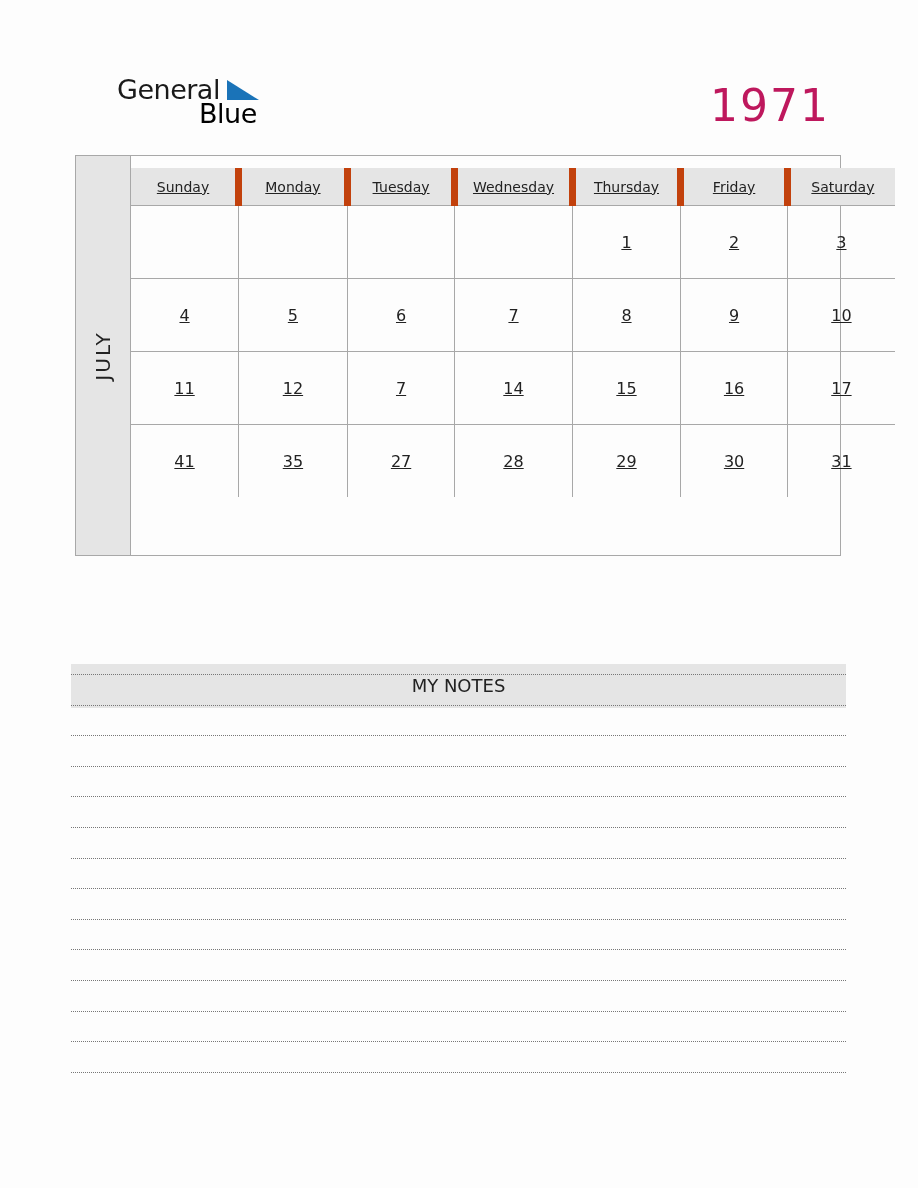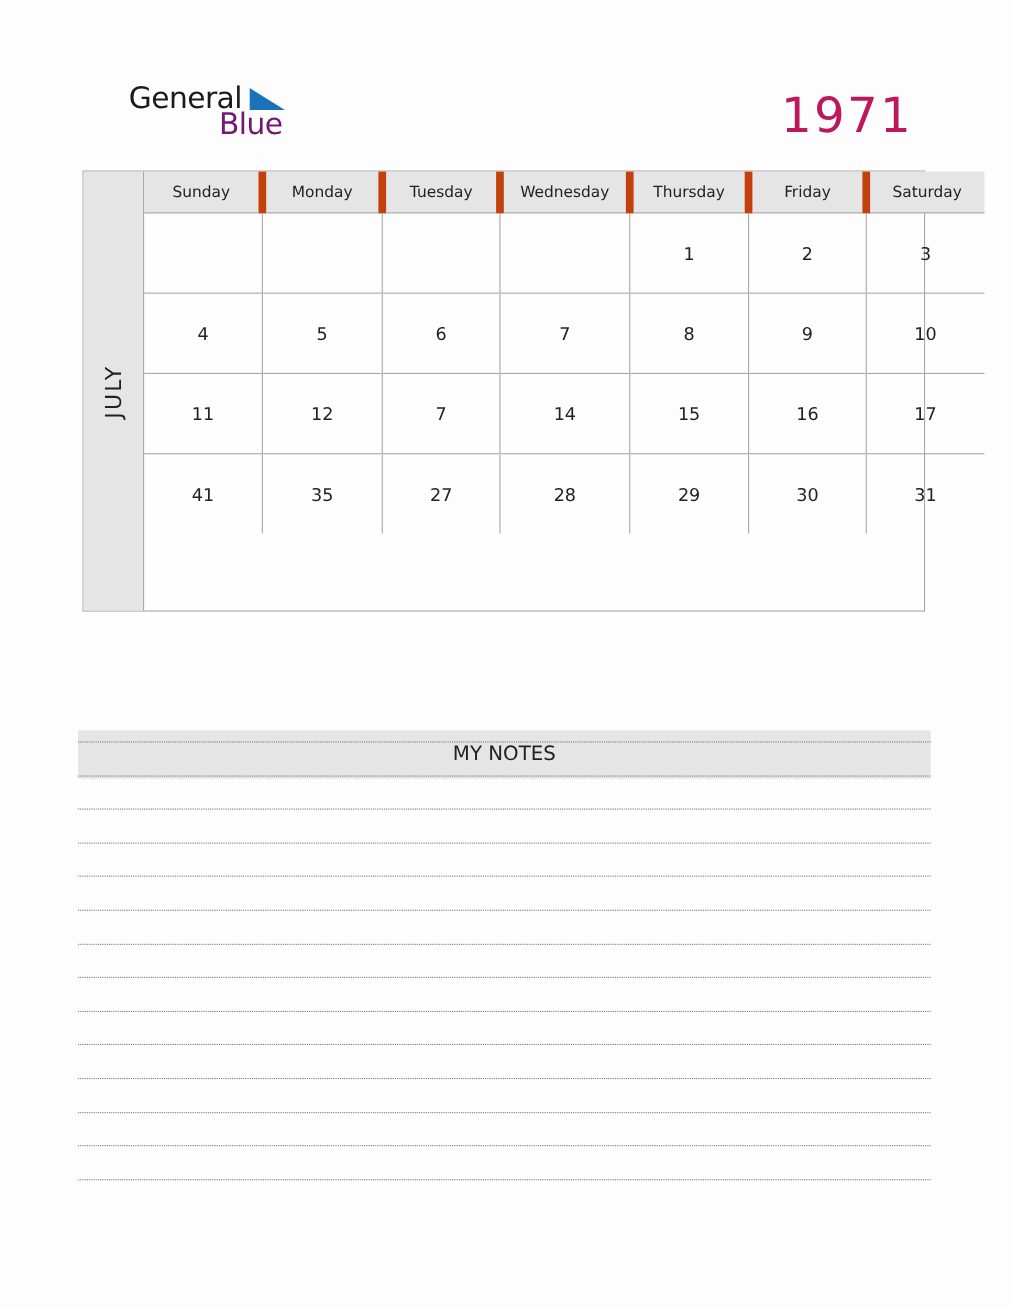--- a/index.html
+++ b/index.html
@@ -1,25 +1,25 @@
 <!DOCTYPE html>
 <html><head>
 <meta charset="utf-8">
 <style>
   html, body { margin:0; padding:0; }
   body { width:918px; height:1188px; background:#fdfdfd; position:relative; font-family:"DejaVu Sans", sans-serif; color:#222; overflow:hidden; }
   .logo { position:absolute; left:77px; top:74px; width:150px; height:56px;margin-left:40px; }
   .logo .gen { position:absolute; left:0; top:0; font-family:"DejaVu Sans", sans-serif; font-size:27px; color:#1a1a1a; letter-spacing:-0.5px; }
-  .logo .blue { position:absolute; left:82px; top:24px; font-size:27px; color:#701a75; letter-spacing:-0.5px; }
+  .logo .blue { position:absolute; left:82px; top:24px; font-size:27px; color:#000000; letter-spacing:-0.5px; }
   .logo .tri { position:absolute; left:110px; top:6px; width:0; height:0; border-left:32px solid #1a73b8; border-top:20px solid transparent; }
   .year { position:absolute; right:88px; top:80px; font-size:44px; color:#be185d; letter-spacing:2px; }
   .cal { position:absolute; left:75px; top:155px; width:766px; height:401px; border:1px solid #a8a8a8; box-sizing:border-box; }
   .month { position:absolute; left:0; top:0; width:55px; height:399px; background:#e5e5e5; border-right:1px solid #a8a8a8; box-sizing:border-box; }
   .month span { position:absolute; left:50%; top:50%; transform:translate(-50%,-50%) rotate(-90deg); font-size:20px; letter-spacing:2px; color:#222; white-space:nowrap; }
-  table.grid { position:absolute; left:55px; top:0; border-collapse:collapse; width:764px; }
+  table.grid { position:absolute; left:55px; top:12px; border-collapse:collapse; width:764px;text-decoration:underline; }
   table.grid th { background:#e5e5e5; font-weight:normal; font-size:14px; height:37px; border-left:7px solid #c2410c; border-bottom:1px solid #a8a8a8; color:#222; padding:0; }
   table.grid td { height:72px; border-left:1px solid #a8a8a8; border-top:1px solid #a8a8a8; text-align:center; font-size:16px; color:#222; padding:0; }
   table.grid tr > *:first-child { border-left:none; }
   .notes-head { position:absolute; left:71px; top:664px; width:775px; height:44px; background:#e5e5e5; text-align:center; line-height:44px; font-size:18px; color:#222; }
   .line { position:absolute; left:71px; width:775px; height:0; border-top:1px dotted #777; }
 </style>
 </head>
 <body>
 
 <div class="logo">

